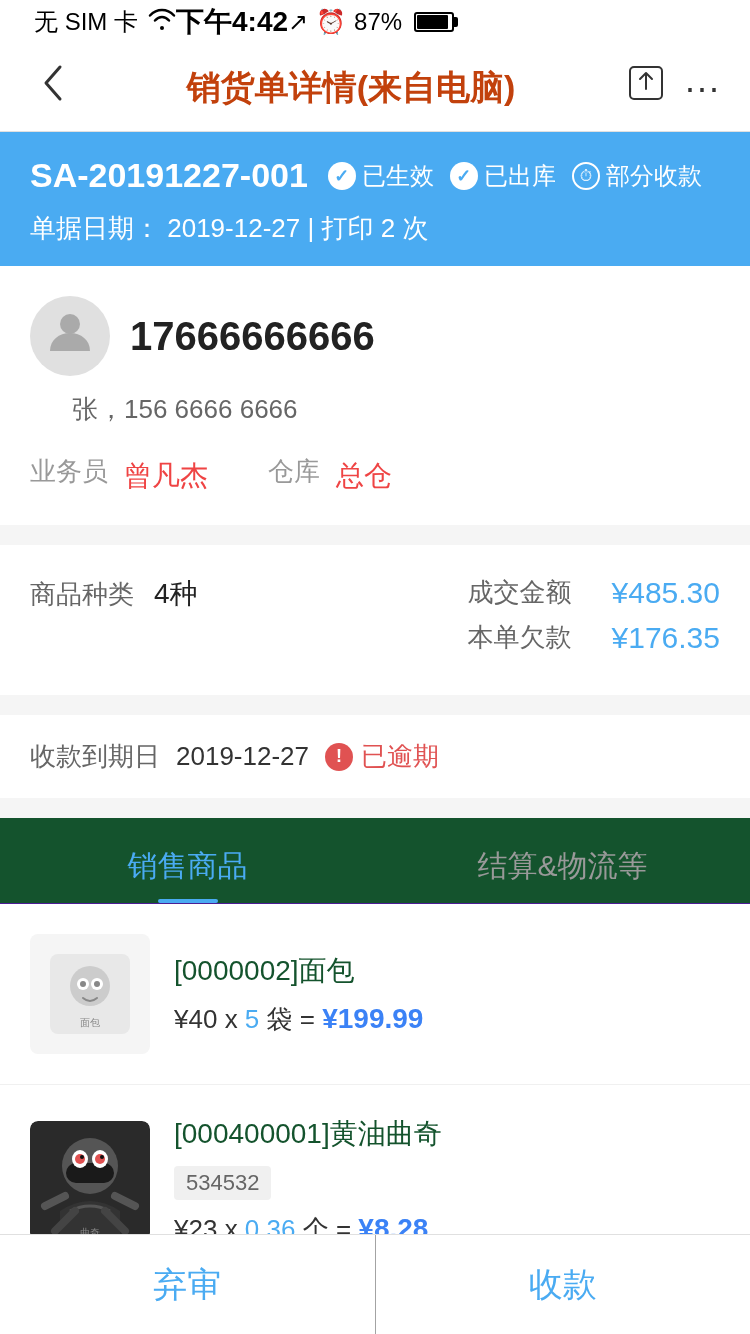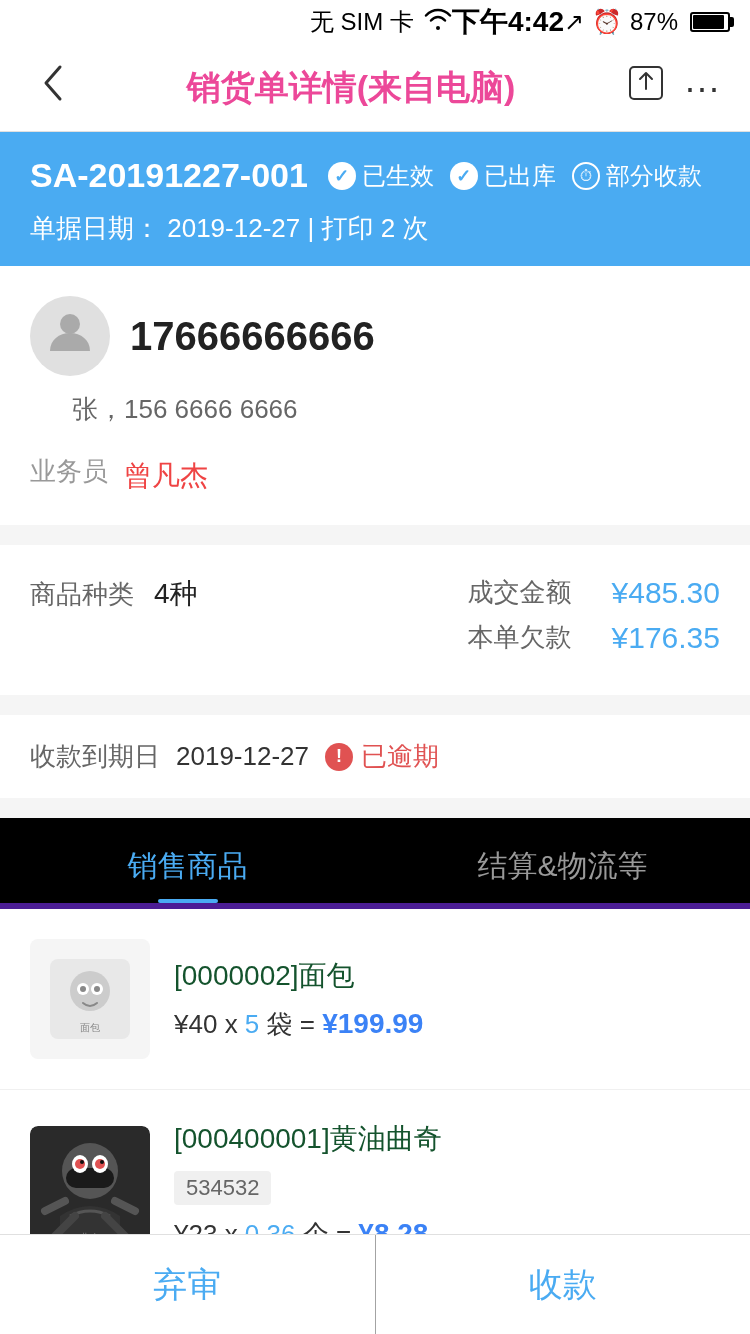--- a/index.html
+++ b/index.html
@@ -12,22 +12,22 @@
       overflow-x: hidden;
       font-size: 28px;
     }
 
     
     .status-bar {
       height: 44px;
       background: #fff;
       display: flex;
       align-items: center;
-      justify-content: flex-end;
-      padding: 0 20px;
+      justify-content: flex-start;
+      padding: 0 34px;
       font-size: 24px;
       font-weight: 500;
     }
     .status-left { display: flex; align-items: center; gap: 10px; }
     .status-center { font-weight: 600; font-size: 28px; }
     .status-right { display: flex; align-items: center; gap: 8px; font-size: 24px; }
     .battery-icon {
       display: inline-block;
       width: 40px;
       height: 20px;
@@ -69,21 +69,21 @@
     }
     .nav-back {
       font-size: 36px;
       color: #333;
       cursor: pointer;
       padding: 10px;
     }
     .nav-title {
       font-size: 34px;
       font-weight: 600;
-      color: #ec4899;
+      color: #c2410c;
     }
     .nav-actions {
       display: flex;
       align-items: center;
       gap: 20px;
     }
     .nav-icon {
       font-size: 36px;
       color: #333;
       cursor: pointer;
@@ -277,22 +277,22 @@
       display: flex;
       align-items: center;
       justify-content: center;
       color: #fff;
       font-size: 18px;
       font-weight: bold;
     }
 
     
     .tabs-section {
-      background: #000000;
-      border-bottom: 6px solid #4c1d95;
+      background: #14532d;
+      border-bottom: 1px solid #4c1d95;
     }
     .tabs-row {
       display: flex;
     }
     .tab-item {
       flex: 1;
       text-align: center;
       padding: 28px 0 16px;
       font-size: 30px;
       color: #999;
@@ -492,20 +492,24 @@
       </span>
     </div>
     <span class="customer-phone">17666666666</span>
   </div>
   <div class="customer-name">张，156 6666 6666</div>
   <div class="customer-details">
     <div class="detail-item">
       <span class="detail-label">业务员</span>
       <span class="detail-value">曾凡杰</span>
     </div>
+    <div class="detail-item">
+      <span class="detail-label">仓库</span>
+      <span class="detail-value">总仓</span>
+    </div>
   </div>
 </div>
 
 <div class="stats-section">
   <div class="stat-left">
     <div class="stat-row">
       <span class="stat-label">商品种类</span>
       <span class="stat-value">4种</span>
     </div>
   </div>

